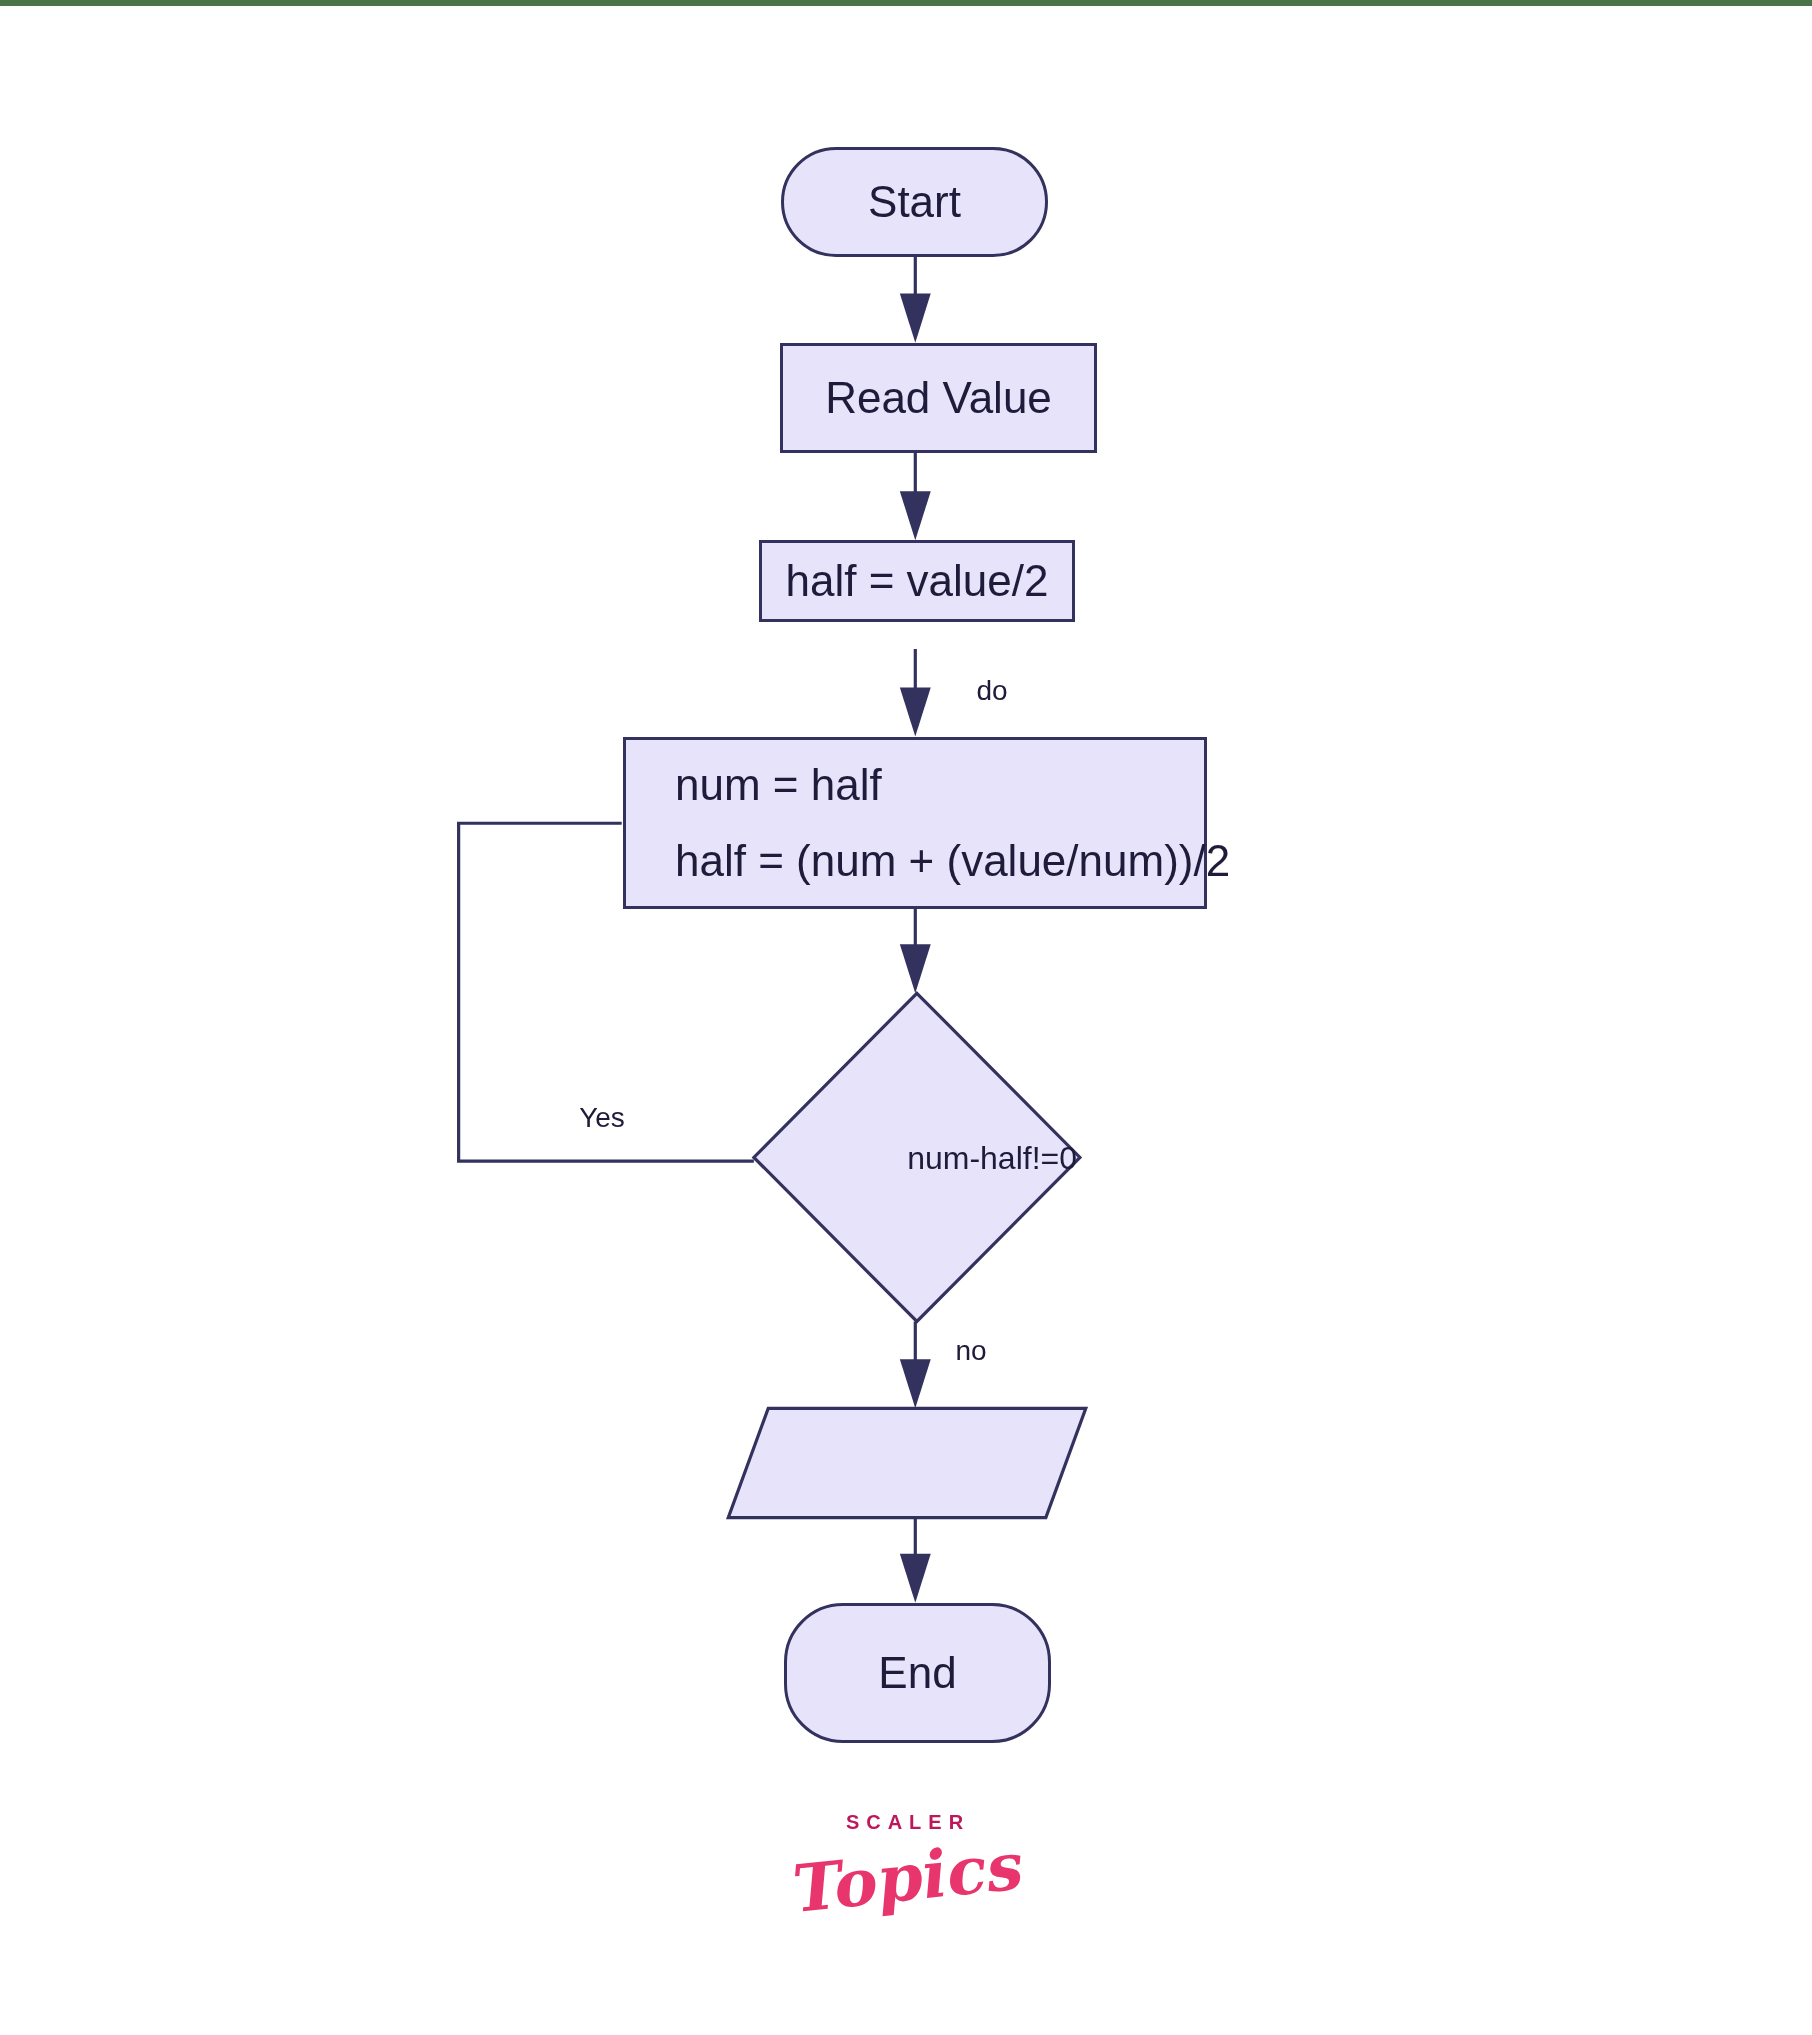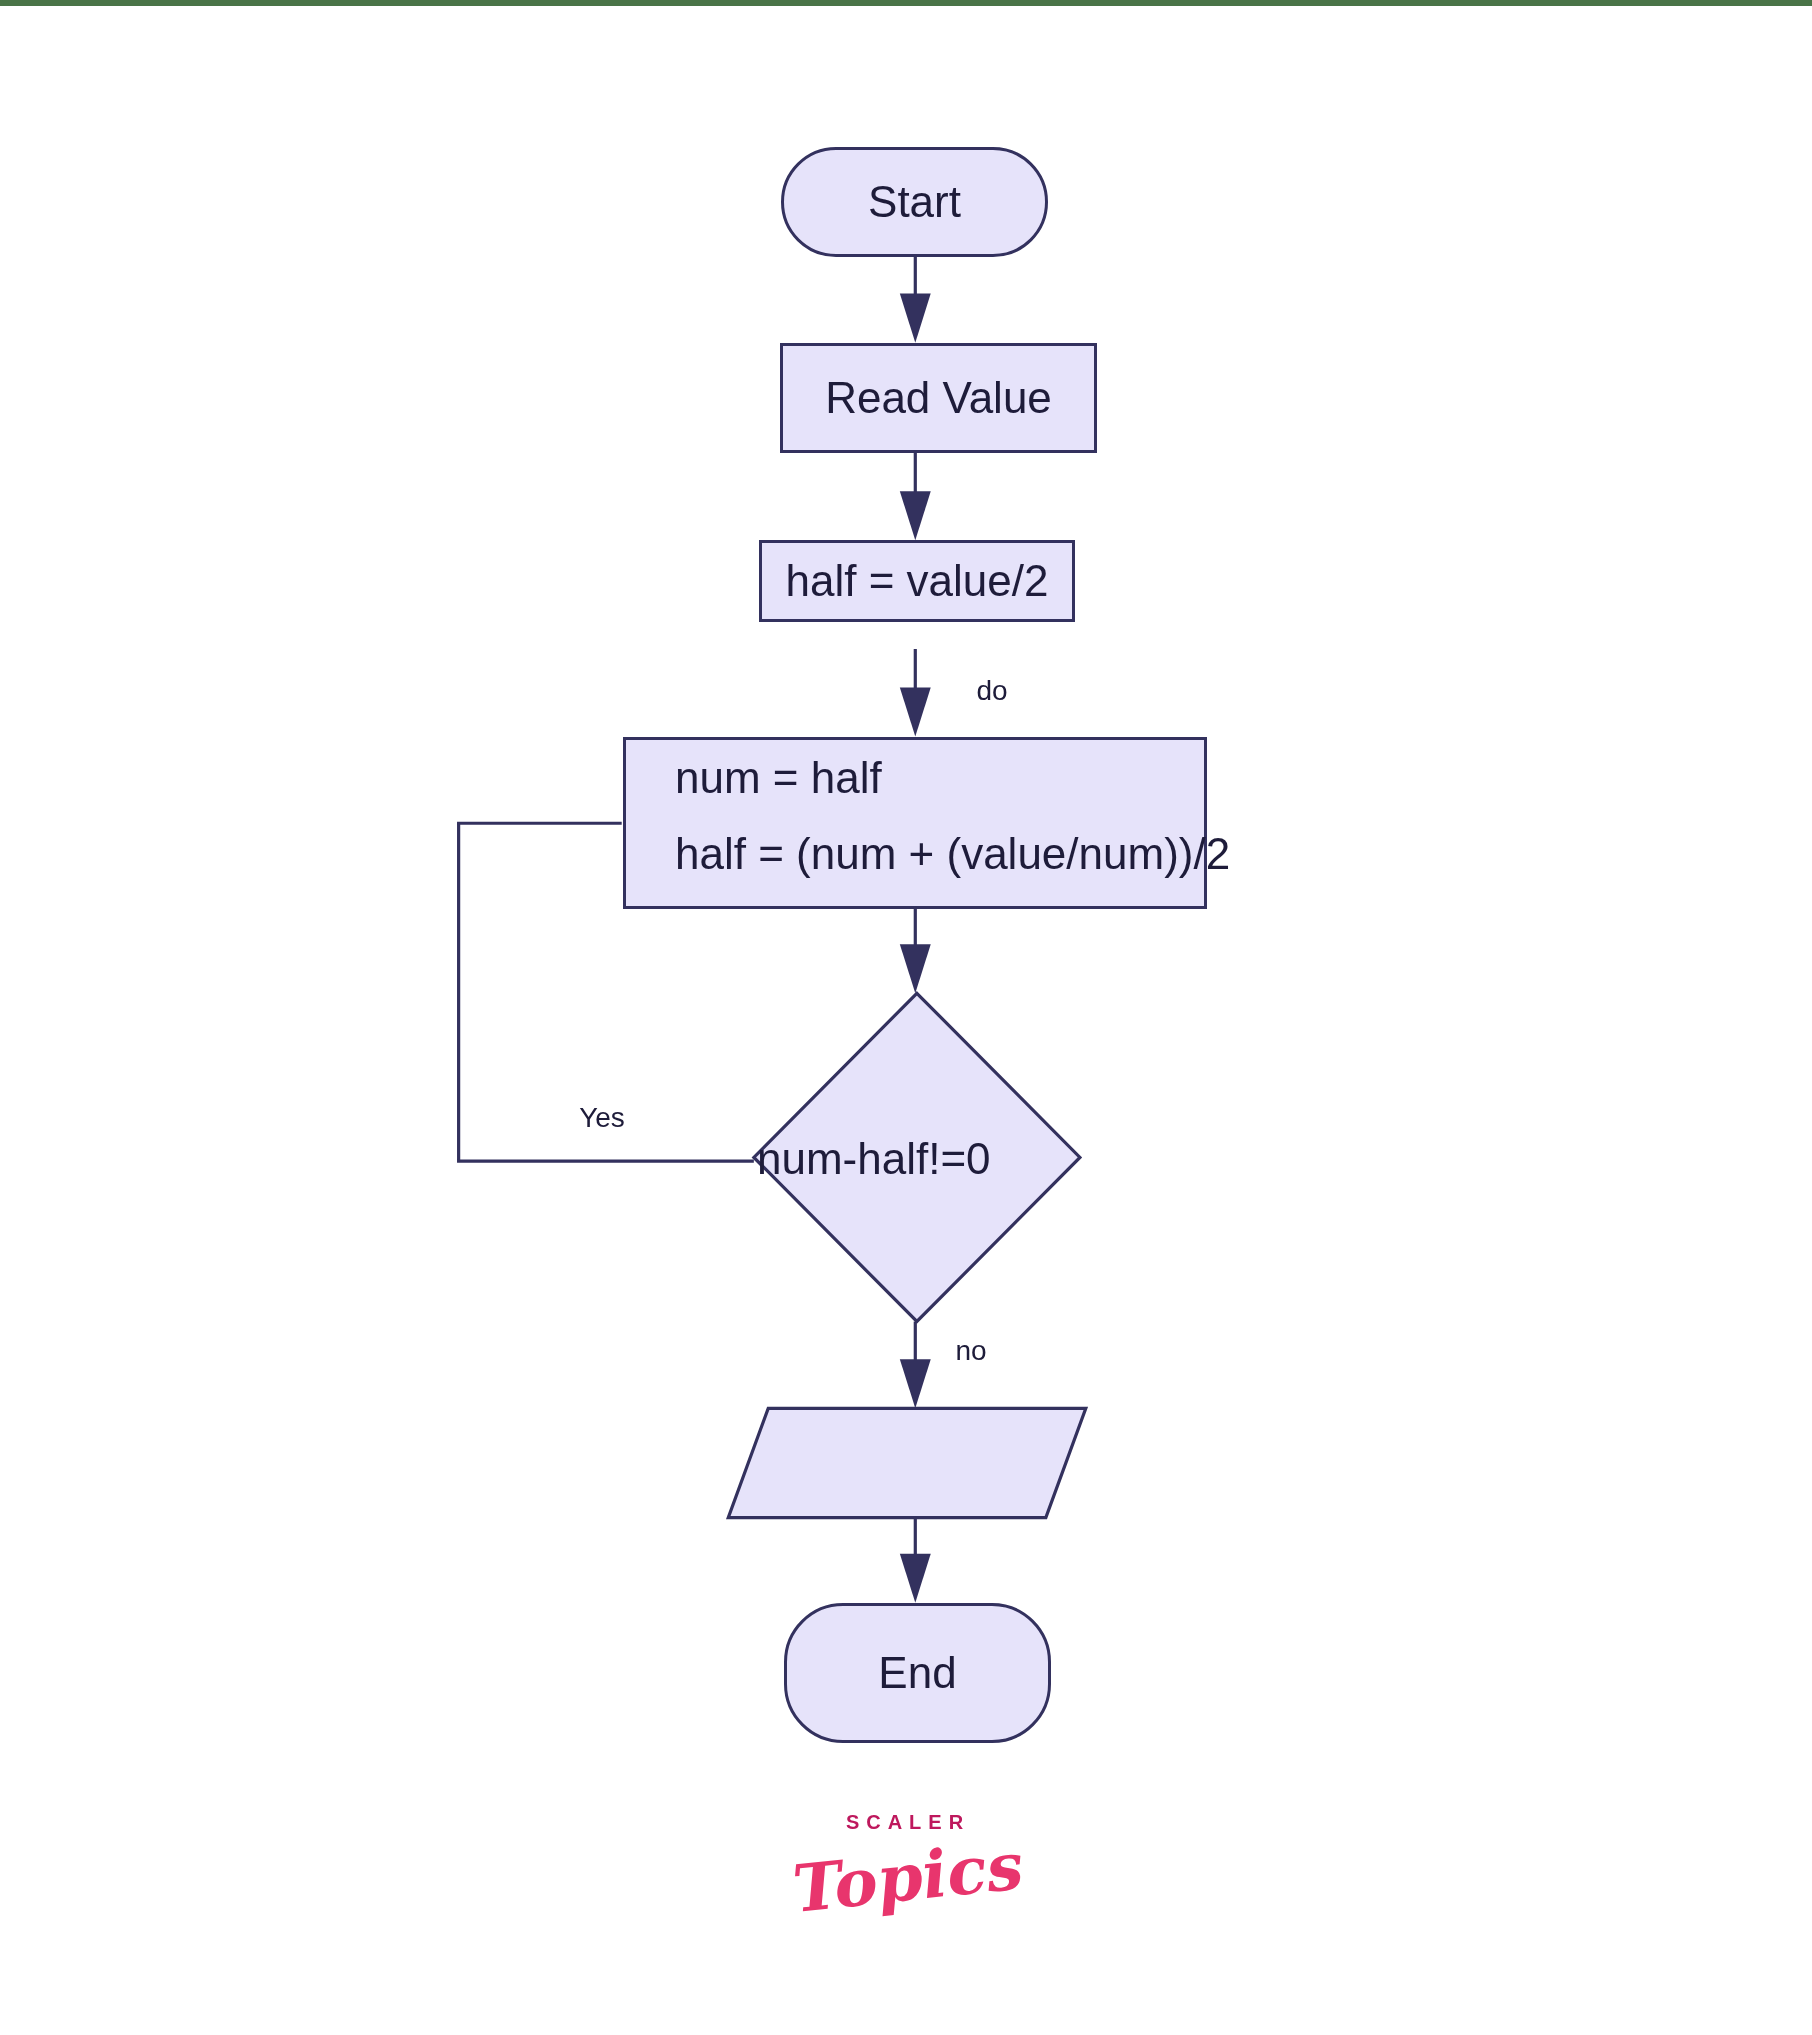--- a/index.html
+++ b/index.html
@@ -16,29 +16,29 @@
   }
   #edges{position:absolute;left:0;top:0;z-index:1;}
   .node{
     position:absolute;box-sizing:border-box;z-index:2;
     background:#e6e3fa;border:3.2px solid #33315e;
     display:flex;align-items:center;justify-content:center;
     color:#1e1c3a;font-size:44px;
   }
   .stadium{border-radius:59px;}
   .overlay-label{
-    position:absolute;z-index:3;color:#1e1c3a;font-size:44px;
-    text-align:left;
+    position:absolute;z-index:3;color:#1e1c3a;font-size:32px;
+    text-align:right;
   }
   .edge-label{
     position:absolute;z-index:3;color:#1e1c3a;font-size:28px;
     transform:translate(-50%,-50%);white-space:nowrap;
   }
   #big-box{
-    flex-direction:column;align-items:flex-start;justify-content:flex-start;
+    flex-direction:column;align-items:flex-start;justify-content:center;
     padding-left:49px;
   }
   #big-box .code-line{line-height:76px;white-space:nowrap;}
   #logo{
     position:absolute;z-index:3;left:908px;top:1811px;width:0;height:0;
   }
   #logo-top{
     position:absolute;transform:translateX(-50%);
     color:#be185d;font-size:20px;font-weight:800;letter-spacing:7px;
     white-space:nowrap;font-family:"Liberation Sans",sans-serif;

